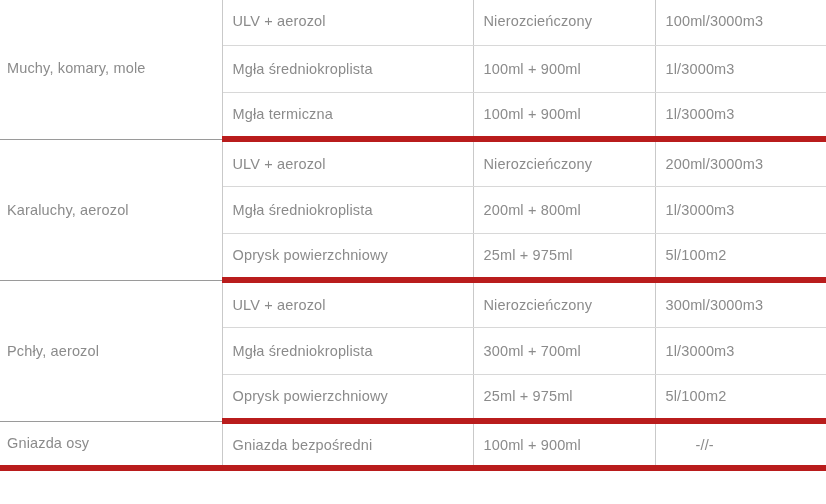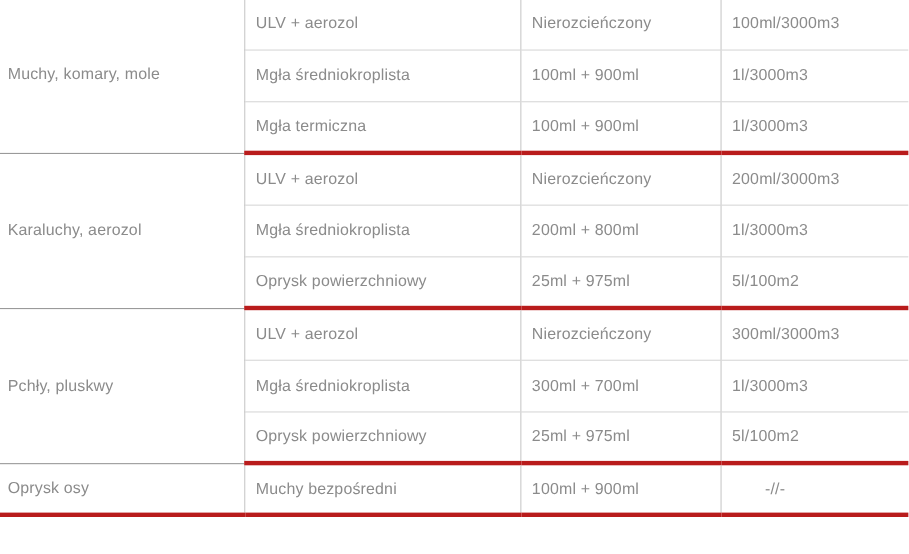--- a/index.html
+++ b/index.html
@@ -45,21 +45,21 @@
   
   #pest-table td.pest-cell {
     padding-left: 7px;
     border-bottom: 1px solid #9a9a9a;
   }
 
   
   #pest-table td.no-right { border-right: none; }
 
   
-  #pest-table tr.section-end td { border-bottom: 4px solid #b91c1c; }
+  #pest-table tr.section-end td { border-bottom: 6px solid #b91c1c; }
 
   
   #pest-table td.dash-cell { padding-left: 40px; }
 
   
   #clip-wrap {
     position: relative;
     width: 826px;
     height: 504px;
     overflow: hidden;
@@ -110,37 +110,37 @@
             <td>Mgła średniokroplista</td>
             <td>200ml + 800ml</td>
             <td class="no-right">1l/3000m3</td>
           </tr>
           <tr class="section-end">
             <td>Oprysk powierzchniowy</td>
             <td>25ml + 975ml</td>
             <td class="no-right">5l/100m2</td>
           </tr>
           <tr>
-            <td class="pest-cell" rowspan="3">Pchły, pluskwy</td>
+            <td class="pest-cell" rowspan="3">Pchły, aerozol</td>
             <td>ULV + aerozol</td>
             <td>Nierozcieńczony</td>
             <td class="no-right">300ml/3000m3</td>
           </tr>
           <tr>
             <td>Mgła średniokroplista</td>
             <td>300ml + 700ml</td>
             <td class="no-right">1l/3000m3</td>
           </tr>
           <tr class="section-end">
             <td>Oprysk powierzchniowy</td>
             <td>25ml + 975ml</td>
             <td class="no-right">5l/100m2</td>
           </tr>
           <tr class="section-end">
-            <td class="pest-cell" rowspan="1">Oprysk osy</td>
-            <td>Muchy bezpośredni</td>
+            <td class="pest-cell" rowspan="1">Gniazda osy</td>
+            <td>Gniazda bezpośredni</td>
             <td>100ml + 900ml</td>
             <td class="no-right dash-cell">-//-</td>
           </tr>
         </tbody>
     </table>
   </div>
 </div>
 
 </body></html>

